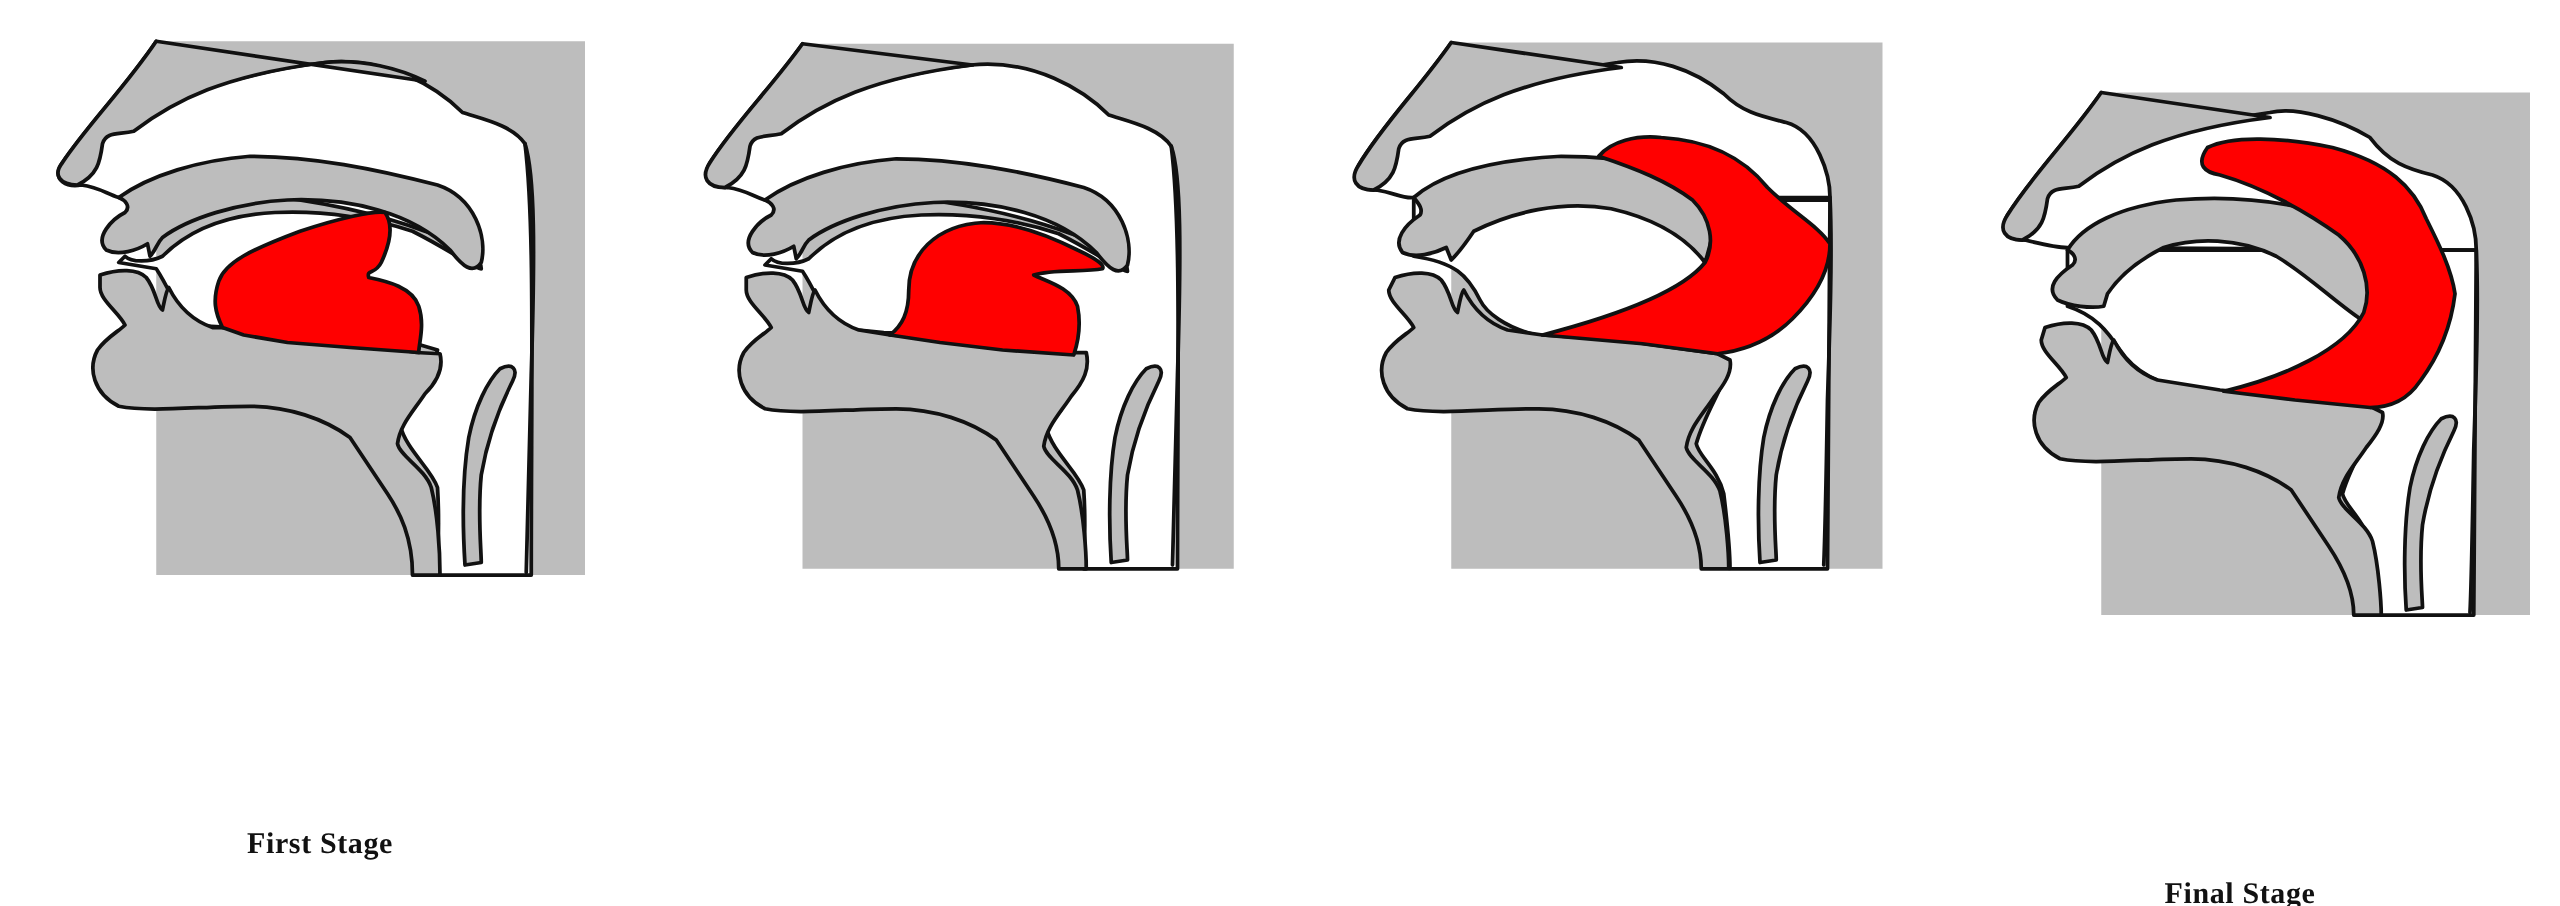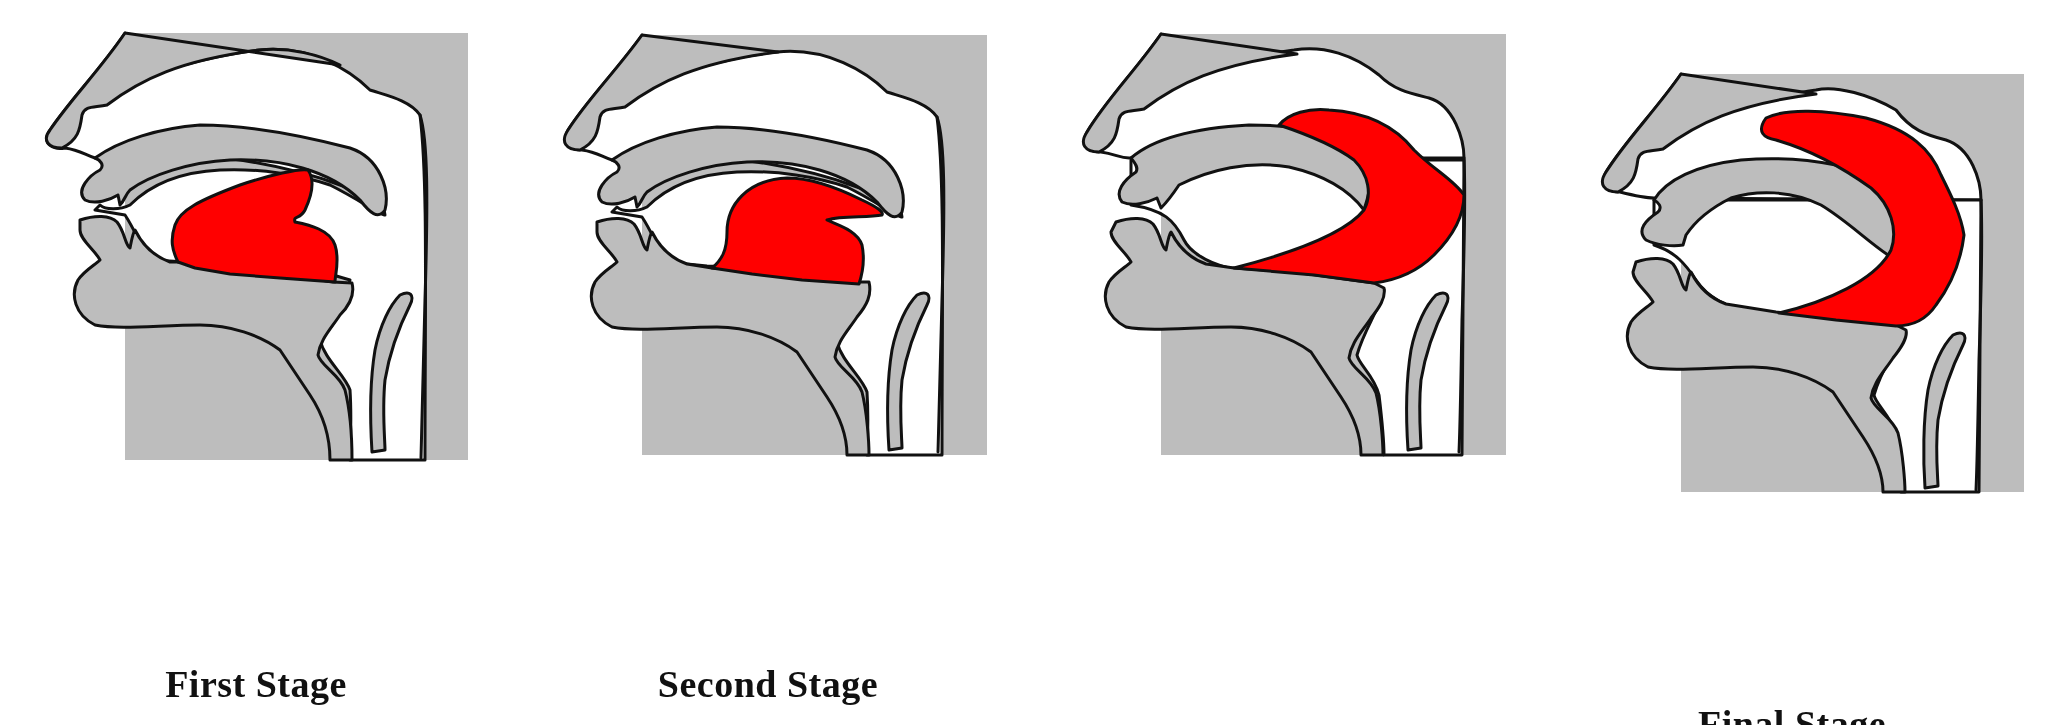--- a/index.html
+++ b/index.html
@@ -4,21 +4,21 @@
   <style>
     html, body { margin: 0; padding: 0; background: #ffffff; }
     body { width: 2048px; height: 725px; overflow: hidden; position: relative; }
     .stage {
       position: absolute; top: 0; width: 512px; height: 725px;
     }
     .stage svg { position: absolute; left: 0; top: 0; width: 512px; height: 640px; }
     .stage-label {
       position: absolute; top: 662px; left: 0; width: 512px; text-align: center;
       font-family: "Liberation Serif", "DejaVu Serif", serif;
-      font-weight: bold; font-size: 38px; color: #111111; letter-spacing: 0.5px;
+      font-weight: bold; font-size: 24px; color: #111111; letter-spacing: 0.5px;
     }
     .gray { fill: #bdbdbd; stroke: #111; stroke-width: 3; stroke-linejoin: round; }
     .white { fill: #ffffff; stroke: #111; stroke-width: 3; stroke-linejoin: round; }
     .tongue { fill: #ff0000; stroke: #111; stroke-width: 3; stroke-linejoin: round; }
     .line { fill: none; stroke: #111; stroke-width: 3; stroke-linecap: round; }
   </style>
 </head>
 <body>
 
 <div class="stage" style="left:0px;">
@@ -47,21 +47,20 @@
   <svg viewBox="0 0 512 640">
     <path class="gray" d="M130,35 L475,35 L475,455 L130,455 Z" style="stroke:none"></path>
     <path class="white" d="M130,35 C105,70 75,100 56,130 C48,145 60,150 70,150 C85,152 90,157 100,160 C145,152 175,152 205,157 C255,162 305,172 345,187 C375,197 390,207 390,217 C385,217 365,202 335,187 C305,177 265,170 225,172 C185,174 155,187 135,207 C125,212 110,212 105,207 L100,212 L130,217 C140,232 145,247 155,262 L195,266 C225,266 285,272 340,280 L355,284 C350,302 345,322 325,342 C330,362 350,377 355,392 C357,422 355,447 355,455 L430,455 C430,300 433,180 425,117 C415,102 390,97 375,92 C355,72 315,47 265,52 C215,57 175,72 130,82 Z"></path>
     <path class="gray" d="M100,160 C125,142 165,130 205,127 C255,127 305,137 355,150 C385,160 395,192 390,212 C383,222 375,215 365,202 C335,172 285,160 235,162 C195,164 155,177 135,192 C130,197 130,202 125,207 L123,197 C115,202 100,207 90,202 C80,192 95,177 105,172 C110,167 105,162 100,160 Z"></path>
     <path class="gray" d="M130,35 C105,70 75,100 56,130 C48,142 54,150 68,150 C84,142 86,132 88,117 C91,107 101,110 113,107 C146,82 186,62 266,52 L130,35 Z"></path>
     <path class="gray" d="M85,222 C100,217 115,217 122,224 C130,234 130,247 135,250 C137,240 138,234 140,232 C145,242 155,257 175,264 L200,268 L260,272 L340,282 L357,282 C360,295 355,305 345,317 C335,332 325,342 323,357 C325,367 345,377 350,392 C355,412 357,442 357,455 L335,455 C335,432 325,412 315,397 C305,382 295,367 285,352 C265,337 235,327 205,327 C165,327 125,332 100,327 C80,317 75,297 83,282 C90,272 100,267 105,262 C100,252 85,242 85,232 Z"></path>
     <path class="tongue" d="M200,268 C210,260 215,250 215,232 C215,205 235,180 275,178 C300,178 330,190 350,200 C365,207 372,212 370,215 C355,218 330,215 315,220 C325,225 345,230 350,245 C353,260 350,275 347,284 L290,280 L240,274 Z"></path>
     <path class="gray" d="M405,295 C415,290 420,295 415,305 C405,325 395,350 390,380 C387,410 390,440 390,448 L377,450 C375,420 375,380 380,350 C385,325 395,305 405,295 Z"></path>
     <path class="line" d="M425,117 C433,140 433,200 430,300 C428,380 427,430 426,452"></path>
   </svg>
-  <div class="stage-label">Second Stage</div>
 </div>
 
 <div class="stage" style="left:1024px;">
   <svg viewBox="0 0 512 640">
     <path class="gray" d="M137,34 L482,34 L482,455 L137,455 Z" style="stroke:none"></path>
     <path class="white" d="M137,34 C112,70 82,100 63,132 C55,147 67,152 77,152 C92,154 97,159 107,158 L440,158 C440,140 430,105 405,98 C385,93 370,90 355,75 C330,55 300,45 270,50 C220,57 180,75 137,85 Z"></path>
     <path class="white" d="M107,160 L440,160 L438,455 L360,455 C360,440 358,420 355,395 C350,375 335,365 333,355 C340,330 355,310 360,290 L340,285 C300,278 250,270 205,268 C180,262 165,250 160,240 C150,220 140,210 107,205 Z"></path>
     <path class="gray" d="M107,158 C130,138 170,128 225,125 C255,125 280,128 300,132 C315,142 335,150 350,162 C348,180 345,195 340,210 C325,190 300,175 265,167 C225,160 185,170 155,185 C145,200 140,205 137,208 L133,198 C123,203 108,207 98,202 C90,192 100,180 112,172 C115,167 110,162 107,158 Z"></path>
     <path class="gray" d="M137,34 C112,70 82,100 63,132 C55,144 61,152 75,152 C91,144 93,134 95,119 C98,109 108,112 120,109 C153,84 193,64 273,54 L137,34 Z"></path>
     <path class="gray" d="M92,222 C107,217 122,217 129,224 C137,234 137,247 142,250 C144,240 145,234 147,232 C152,242 162,257 182,264 L210,268 L270,272 L350,283 L360,288 C362,298 355,308 347,318 C337,333 327,343 325,358 C327,368 347,378 352,393 C357,413 359,443 359,455 L337,455 C337,432 327,412 317,397 C307,382 297,367 287,352 C267,337 237,327 207,327 C167,327 127,332 102,327 C82,317 77,297 85,282 C92,272 102,267 107,262 C102,252 87,242 87,232 Z"></path>

